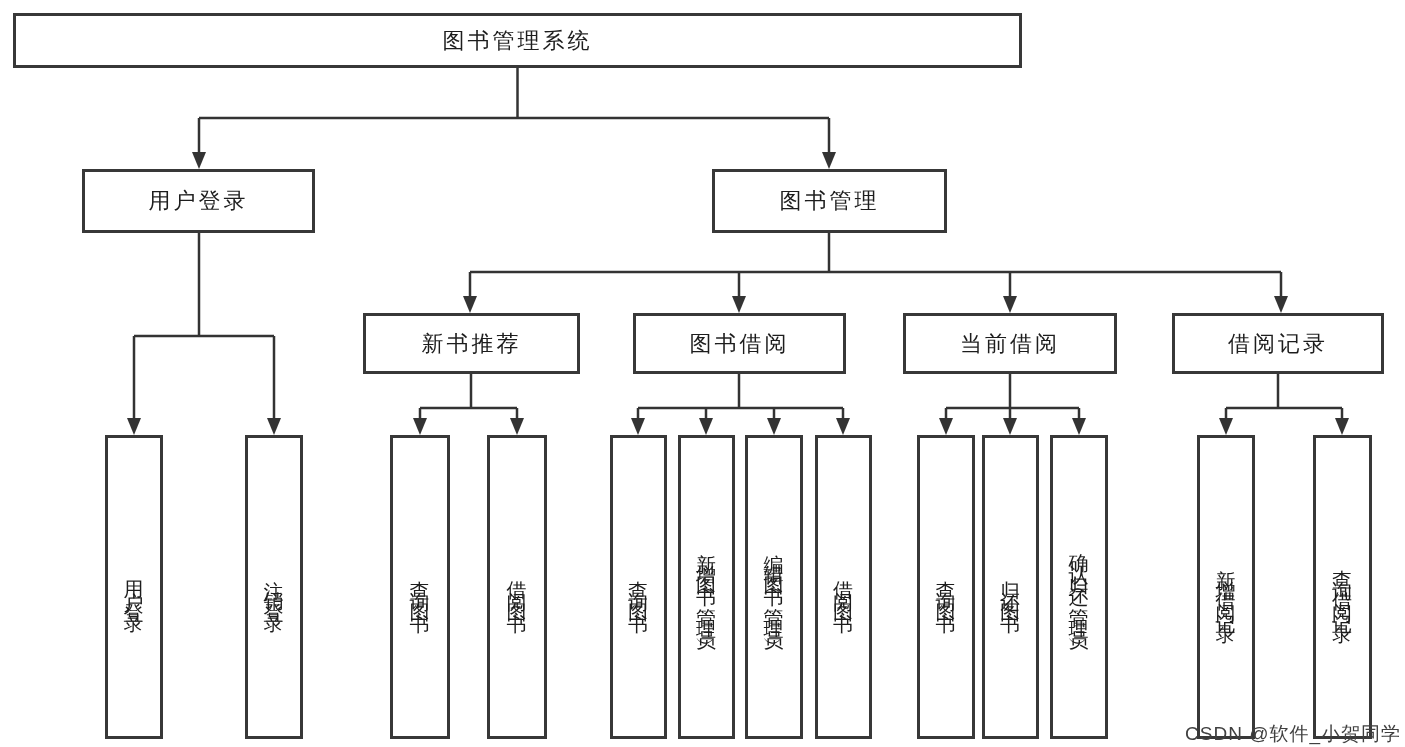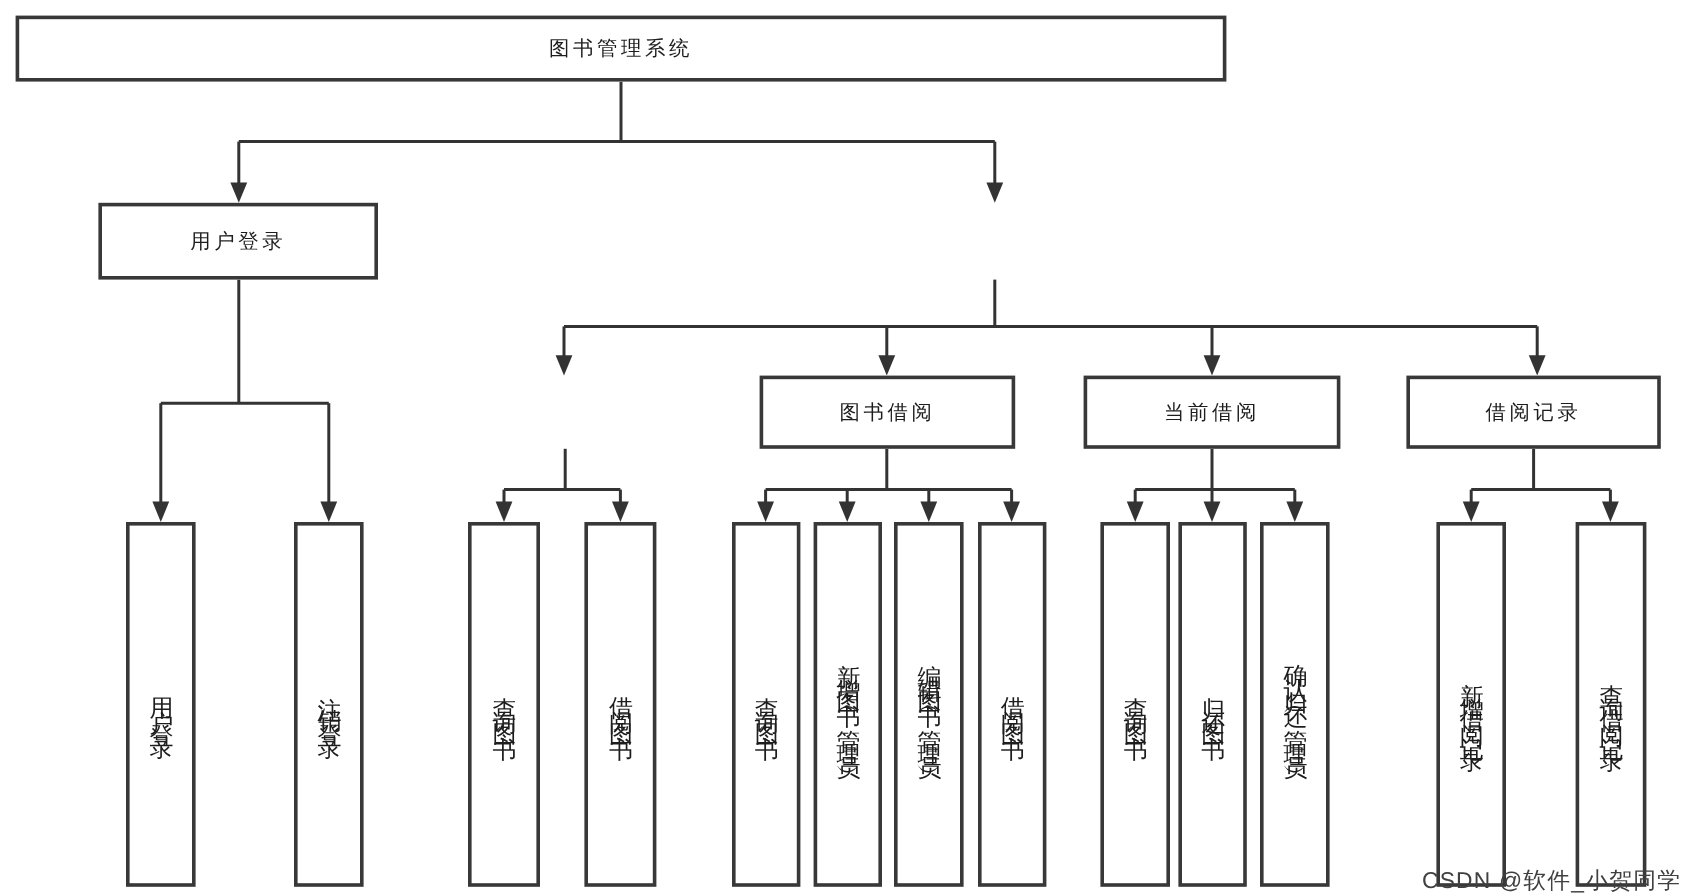--- a/index.html
+++ b/index.html
@@ -6,21 +6,21 @@
   #stage {
     position:relative; width:1405px; height:747px; background:#ffffff;
     font-family:"Liberation Sans","DejaVu Sans",sans-serif;
     color:#1d1d1d; overflow:hidden;
   }
   #wires { position:absolute; left:0; top:0; z-index:0; }
   .hbox {
     position:absolute; box-sizing:border-box; z-index:1;
     border:3px solid #383838; background:#ffffff;
     display:flex; align-items:center; justify-content:center;
-    font-size:17px; letter-spacing:3px; white-space:nowrap;
+    font-size:22px; letter-spacing:3px; white-space:nowrap;
   }
   .vbox {
     position:absolute; box-sizing:border-box; z-index:1;
     border:3px solid #383838; background:#ffffff;
     display:flex; align-items:center; justify-content:center;
   }
   .vtext {
     writing-mode:vertical-rl; text-orientation:mixed;
     font-size:20px; letter-spacing:11px; line-height:1;
   }
@@ -92,21 +92,23 @@
     <line x1="1226" y1="408" x2="1342" y2="408"></line>
     <line x1="1226" y1="408" x2="1226" y2="421"></line>
     <polygon points="1219,418 1233,418 1226,435" stroke="none"></polygon>
     <line x1="1342" y1="408" x2="1342" y2="421"></line>
     <polygon points="1335,418 1349,418 1342,435" stroke="none"></polygon>
   </svg>
 
   <div class="hbox" style="left:13px;top:13px;width:1009px;height:55px">图书管理系统</div>
 
   <div class="hbox" style="left:82px;top:169px;width:233px;height:64px">用户登录</div>
+  <div class="hbox" style="left:712px;top:169px;width:235px;height:64px">图书管理</div>
 
+  <div class="hbox" style="left:363px;top:313px;width:217px;height:61px">新书推荐</div>
   <div class="hbox" style="left:903px;top:313px;width:214px;height:61px">当前借阅</div>
   <div class="hbox" style="left:633px;top:313px;width:213px;height:61px">图书借阅</div>
   <div class="hbox" style="left:1172px;top:313px;width:212px;height:61px">借阅记录</div>
 
   <div class="vbox" style="left:105px;top:435px;width:58px;height:304px">
     <span class="vtext">用户登录</span>
   </div>
   <div class="vbox" style="left:245px;top:435px;width:58px;height:304px">
     <span class="vtext">注销登录</span>
   </div>

